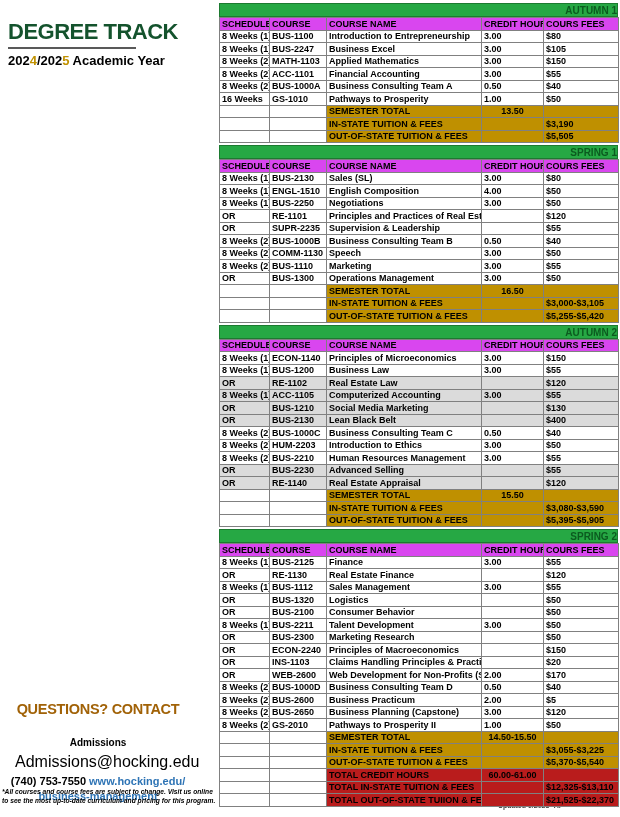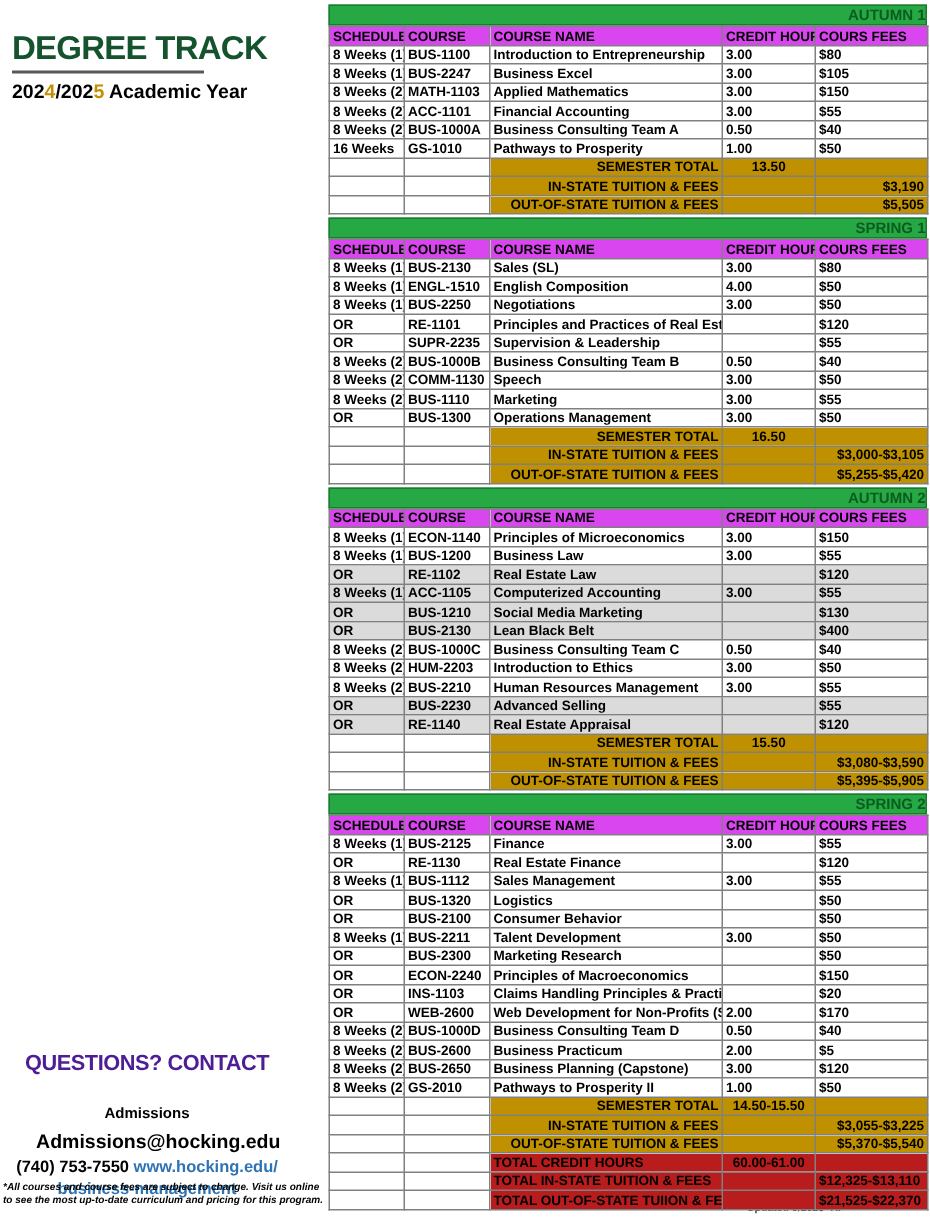--- a/index.html
+++ b/index.html
@@ -7,43 +7,43 @@
         font-family:"Liberation Sans",sans-serif;}
 
   
   #title-block{position:absolute;left:8px;top:20px;width:205px;}
   #page-title{color:#14532d;font-size:22px;font-weight:700;letter-spacing:-0.5px;line-height:24px;}
   #title-rule{width:128px;height:2px;background:#595959;margin:3px 0 4px 0;}
   #year-line{font-size:13px;font-weight:700;color:#000;}
   #year-line .gold{color:#C09100;}
 
   #contact-block{position:absolute;left:0;top:701px;width:196px;text-align:center;}
-  #contact-heading{color:#4c1d95;font-size:14.5px;font-weight:700;letter-spacing:-0.3px;}
+  #contact-heading{color:#a16207;font-size:14.5px;font-weight:700;letter-spacing:-0.3px;}
   #contact-sub{font-size:10px;font-weight:700;color:#000;margin-top:20px;}
-  #contact-email{font-size:13px;font-weight:700;color:#000;margin-top:5px;padding-left:15px;}
+  #contact-email{font-size:16px;font-weight:400;color:#000;margin-top:5px;padding-left:15px;}
   #contact-phone{font-size:11px;font-weight:700;color:#000;margin-top:4px;}
   .link{color:#2E74B5;}
   #contact-url2{font-size:11px;font-weight:700;margin-top:3px;}
 
   #footnote{position:absolute;left:2px;top:788px;width:214px;
             font-size:6.7px;font-weight:700;font-style:italic;color:#000;line-height:8.5px;}
   #updated{position:absolute;left:498px;top:802px;font-size:7px;color:#3f3f3f;font-weight:700;}
 
   
   #tables{position:absolute;left:219px;top:3px;width:399px;}
   .section-header{background:#26A844;color:#0B5B1F;font-weight:700;font-size:10px;
                   height:14px;line-height:14px;padding-left:3px;border:1px solid #1c7a30;
                   box-sizing:border-box;margin-top:2px;text-align:right;}
   .section-header.first{margin-top:0;}
   table.sched{border-collapse:collapse;table-layout:fixed;width:399px;}
   table.sched td{height:12.5px;padding:0 2px;font-size:9px;font-weight:700;color:#000;
                  border:1px solid #808080;overflow:hidden;white-space:nowrap;box-sizing:border-box;}
   td.colhdr{background:#d946ef;font-weight:600;}
   td.gray{background:#DBDBDB;}
-  td.goldc{background:#BF9000;color:#fff;border:1px solid #a57e00;text-align:right;}
+  td.goldc{background:#BF9000;color:#fff;border:1px solid #a57e00;}
   td.purplec{background:#b91c1c;color:#fff;border:1px solid #5a2482;}
   td.center{text-align:center;margin-top:21px;}
   td.blank{background:#fff;}
 </style>
 </head>
 <body>
 
 <div id="page">
 
   <div id="title-block">

